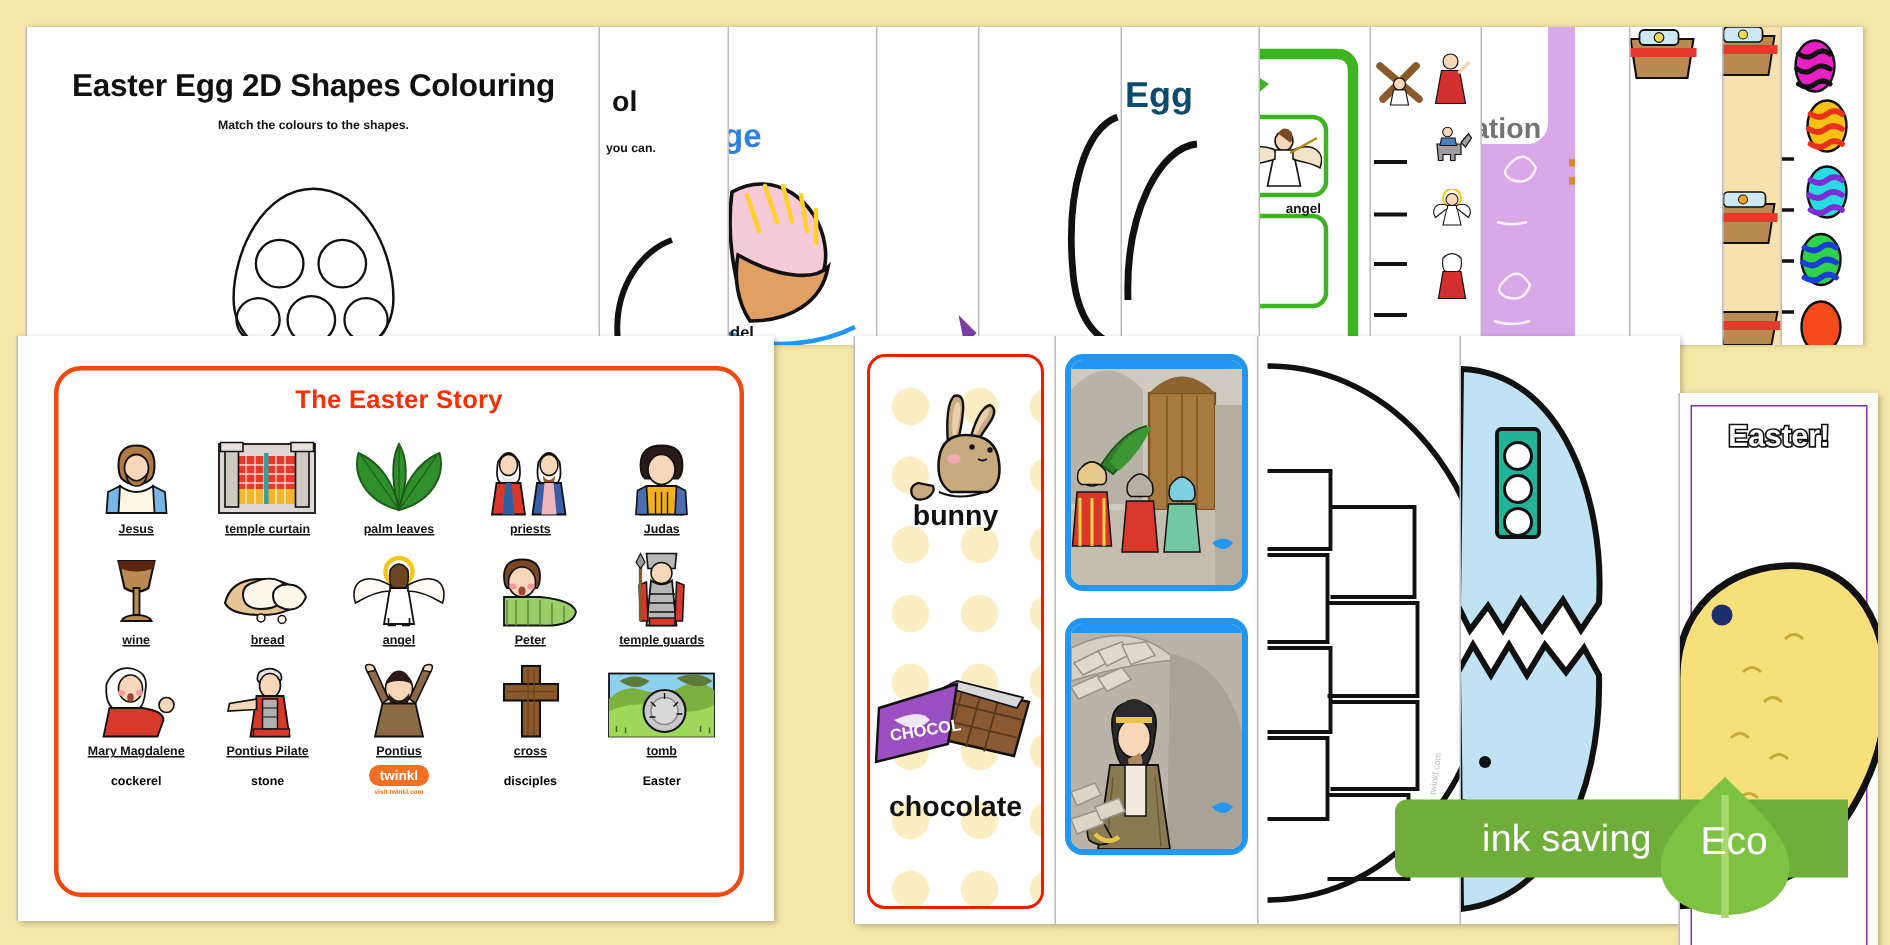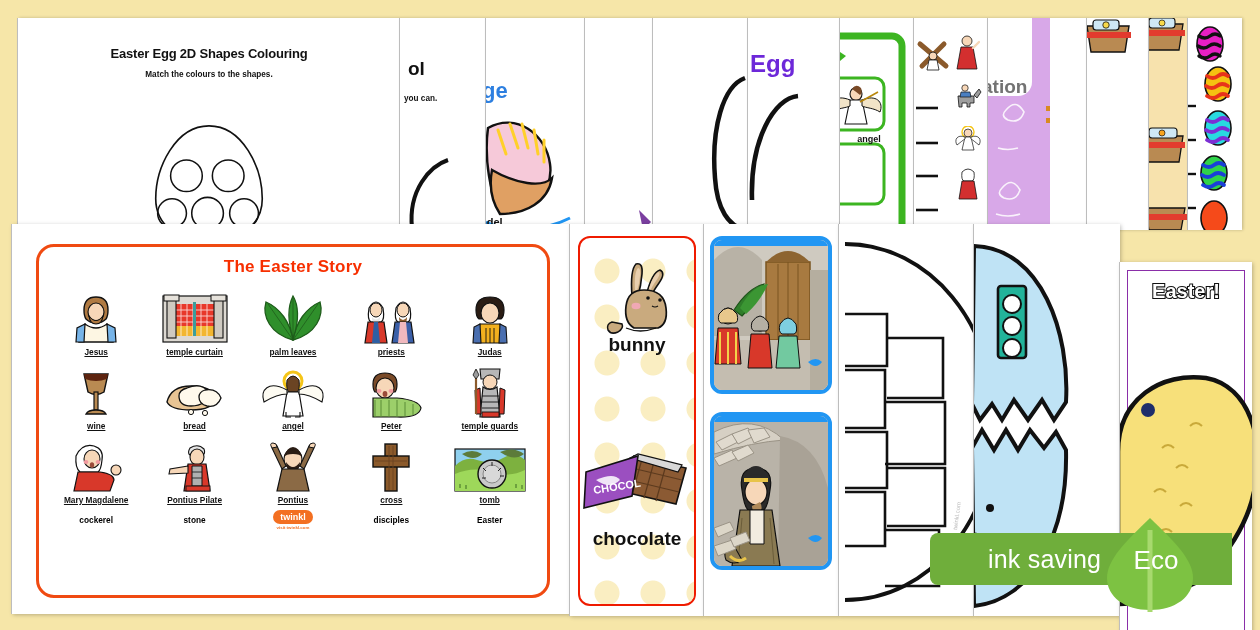--- a/index.html
+++ b/index.html
@@ -12,63 +12,63 @@
   .stage { position:absolute; inset:0; background:#f6e6a8; }
 
   
   .toprow { position:absolute; left:18px; top:18px; width:1224px; height:212px; }
 
   .t-sheet { position:absolute; top:0; height:212px; background:#fff;
              box-shadow:-1px 0 0 #bdbdbd, 1px 0 3px rgba(0,0,0,.22); overflow:hidden; }
 
   
   .t1 { left:0; width:382px; }
-  .t1 h1 { font-size:13px; font-weight:800; text-align:center; margin-top:28px;
+  .t1 h1 { font-size:21px; font-weight:800; text-align:center; margin-top:28px;
            letter-spacing:-.2px; color:#111; }
   .t1 .sub { font-size:8.2px; font-weight:700; text-align:center; margin-top:9px; color:#111;}
   .eggshape { position:absolute; left:50%; top:104px; transform:translateX(-50%); }
 
   
   .t2 { left:382px; width:86px; }
   .t2 .frag { position:absolute; left:8px; top:40px; font-size:19px; font-weight:700; color:#111;}
   .t2 .frag2 { position:absolute; left:4px; top:76px; font-size:8.2px; font-weight:700; color:#111;}
 
   
   .t3 { left:468px; width:99px; }
   .t3 .frag { position:absolute; left:-4px; top:60px; font-size:22px; font-weight:800; color:#2d7fe0;}
   .t3 .frag2 { position:absolute; left:-6px; top:198px; font-size:11px; font-weight:800; color:#111;}
 
   
   .t4 { left:567px; width:68px; }
   
   .t5 { left:635px; width:95px; }
   
   .t6 { left:730px; width:92px; }
-  .t6 .frag { position:absolute; left:2px; top:32px; font-size:24px; font-weight:600; color:#6d28d9;}
+  .t6 .frag { position:absolute; left:2px; top:32px; font-size:24px; font-weight:600; color:#0c4a6e;}
   
   .t7 { left:822px; width:74px; }
   
   .t8 { left:896px; width:74px; }
   
   .t9 { left:970px; width:99px; }
   .t9 .frag { position:absolute; left:-6px; top:58px; font-size:19px; font-weight:800; color:#737373;}
   
   .t10 { left:1069px; width:62px; }
   
   .t11 { left:1131px; width:39px; background:#f7e2ad;}
   
   .t12 { left:1170px; width:54px; }
 
   
   .botrow { position:absolute; left:12px; top:224px; width:1240px; height:392px; }
   .b-sheet { position:absolute; top:0; background:#fff;
              box-shadow:-1px 0 0 #bdbdbd, 1px 1px 4px rgba(0,0,0,.25); overflow:hidden; }
 
   
-  .b1 { left:0; width:558px; height:390px; }
+  .b1 { left:0; width:504px; height:390px; }
   .wordmat {
     position:absolute; left:24px; top:20px; right:20px; bottom:16px;
     border:3.5px solid #f04a11; border-radius:18px; background:#fff;
   }
   .mat-title { text-align:center; font-size:17px; font-weight:800; color:#f72f00;
                margin-top:10px; letter-spacing:.2px; }
   .mat-grid { margin-top:6px; padding:0 8px; }
   .mat-row { display:flex; justify-content:space-around; align-items:flex-end; height:74px; }
   .mat-cell { width:94px; text-align:center; }
   .mat-pic { height:52px; display:flex; align-items:flex-end; justify-content:center; }

